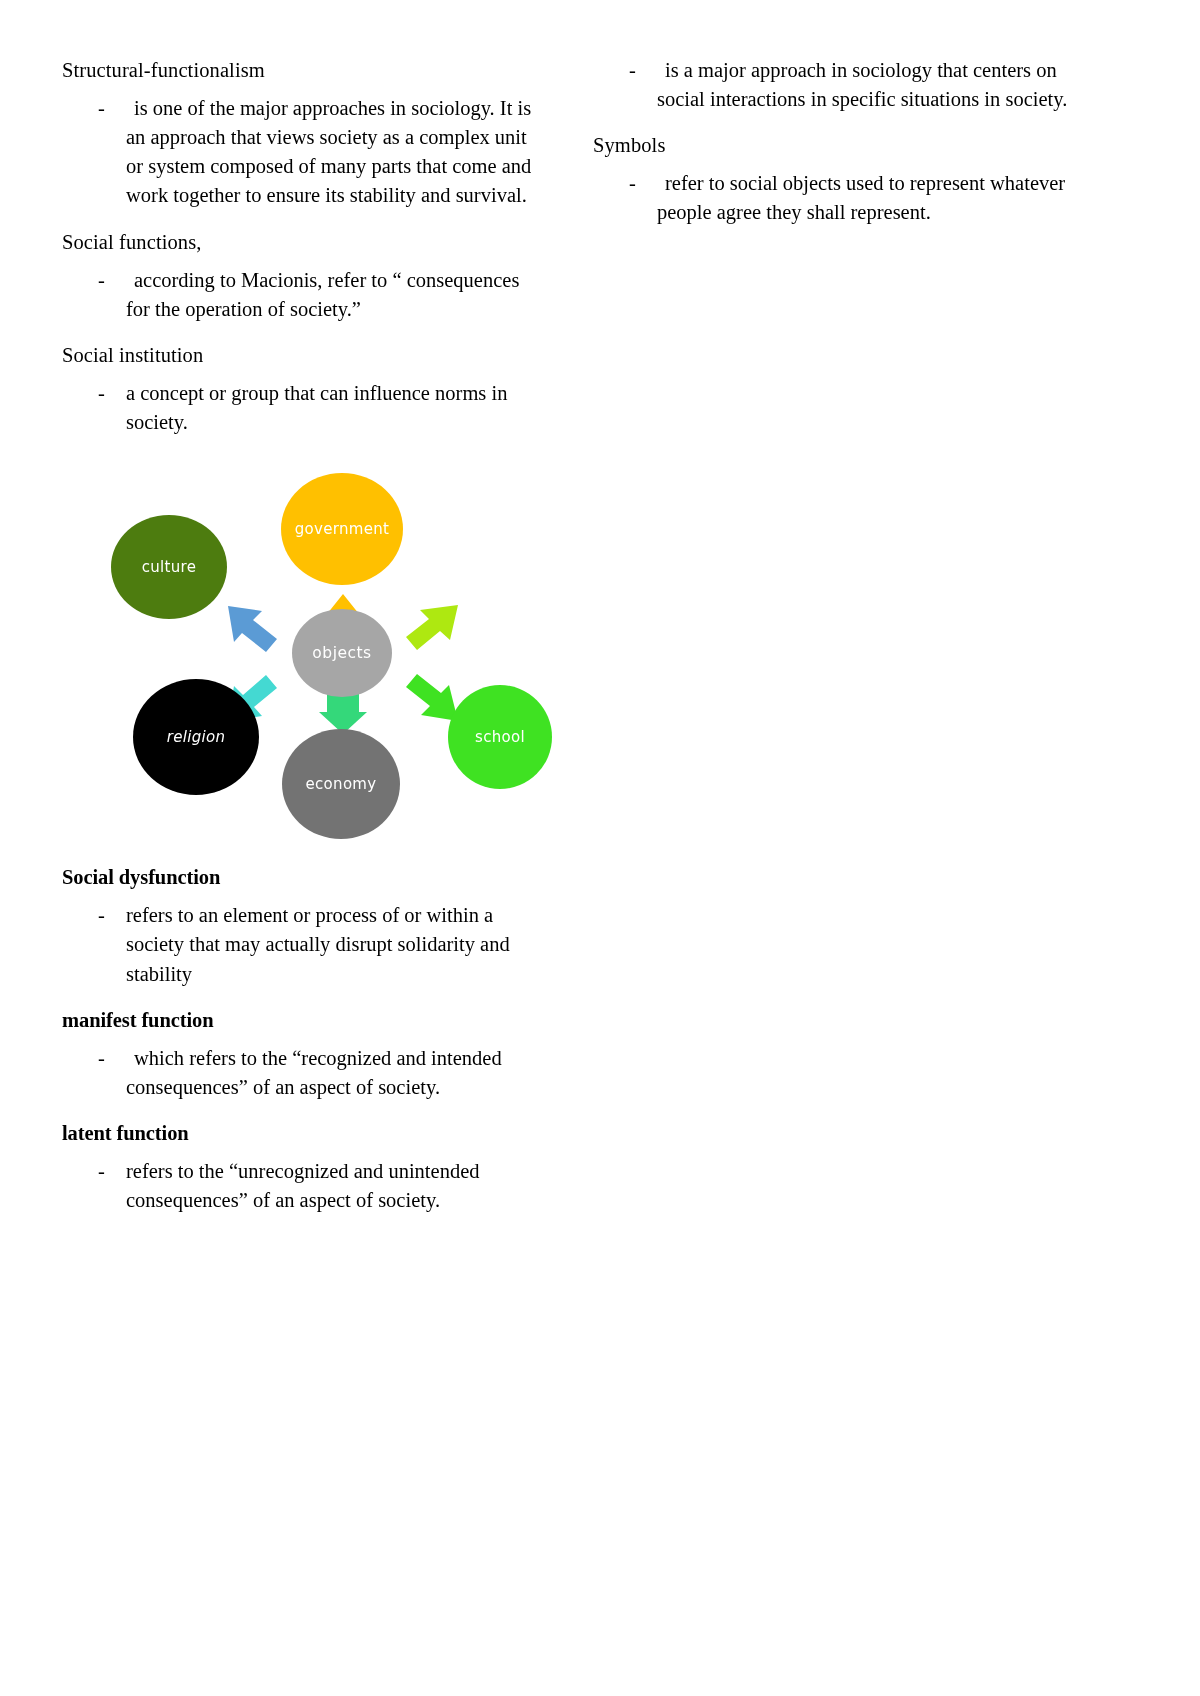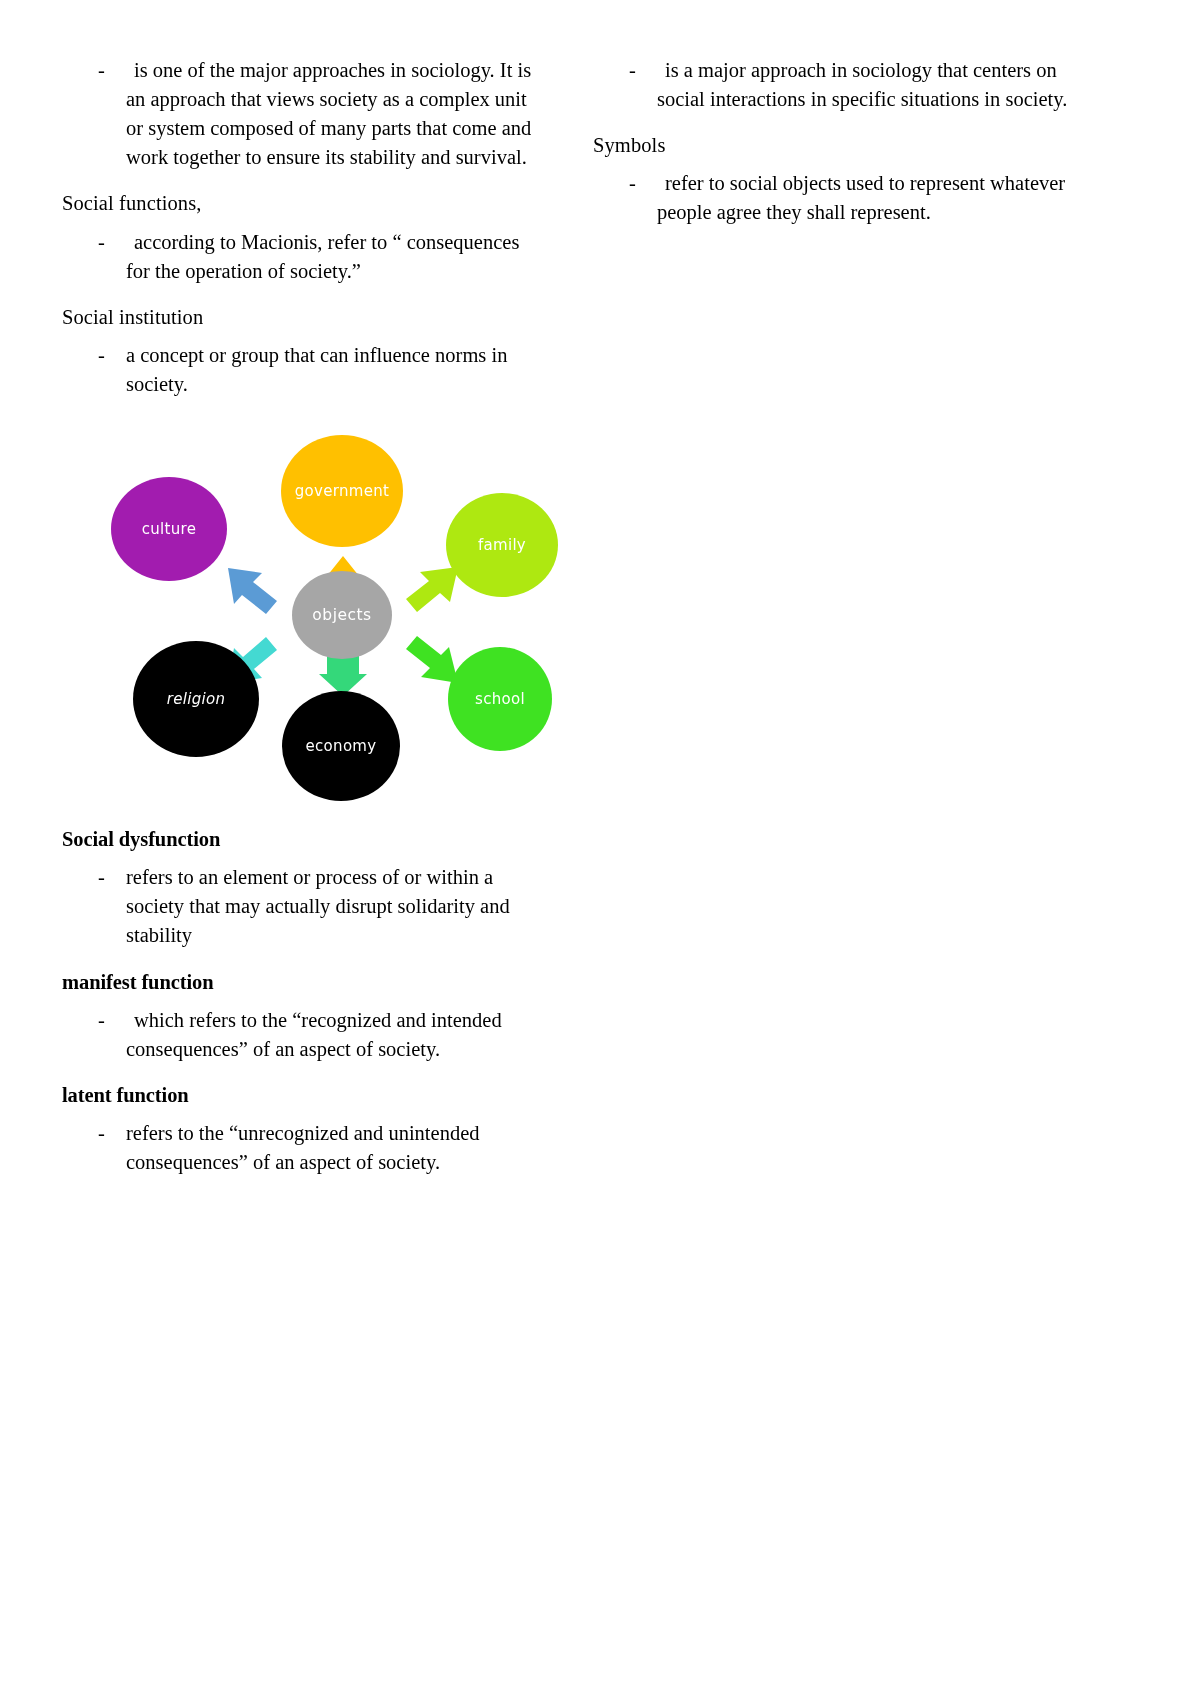--- a/index.html
+++ b/index.html
@@ -93,20 +93,21 @@
   .arrow svg { display: block; overflow: visible; }
 </style>
 </head>
 <body>
 
 <div class="page">
   <div class="columns">
 
     <div class="col">
 
+      <div class="heading">Structural-functionalism</div>
 
       <div class="bullet indent-extra">
         <span class="dash">-</span>
         <span class="btext"> is one of the major approaches in sociology. It is an approach that views society as a complex unit or system composed of many parts that come and work together to ensure its stability and survival.</span>
       </div>
 
       <div class="heading">Social functions,</div>
 
       <div class="bullet indent-extra">
         <span class="dash">-</span>
@@ -152,37 +153,34 @@
         </div>
 
         <div class="node center" style="left:196px; top:150px; width:100px; height:88px; background:#a6a6a6;">
           <span>objects</span>
         </div>
 
         <div class="node" style="left:185px; top:14px; width:122px; height:112px; background:#ffc000;">
           <span>government</span>
         </div>
 
-        <div class="node" style="left:350px; top:72px; width:112px; height:104px; background:#aee811;">
-          <span>family</span>
-        </div>
 
         <div class="node" style="left:352px; top:226px; width:104px; height:104px; background:#3fe222;justify-content:center;">
           <span>school</span>
         </div>
 
-        <div class="node" style="left:186px; top:270px; width:118px; height:110px; background:#000000;">
+        <div class="node" style="left:186px; top:270px; width:118px; height:110px; background:#737373;">
           <span>economy</span>
         </div>
 
         <div class="node" style="left:37px; top:220px; width:126px; height:116px; background:#000000;font-style:italic;">
           <span>religion</span>
         </div>
 
-        <div class="node" style="left:15px; top:56px; width:116px; height:104px; background:#a21caf;">
+        <div class="node" style="left:15px; top:56px; width:116px; height:104px; background:#4d7c0f;">
           <span>culture</span>
         </div>
 
       </div>
 
       <div class="heading bold">Social dysfunction</div>
 
       <div class="bullet">
         <span class="dash">-</span>
         <span class="btext">refers to an element or process of or within a society that may actually disrupt solidarity and stability</span>

